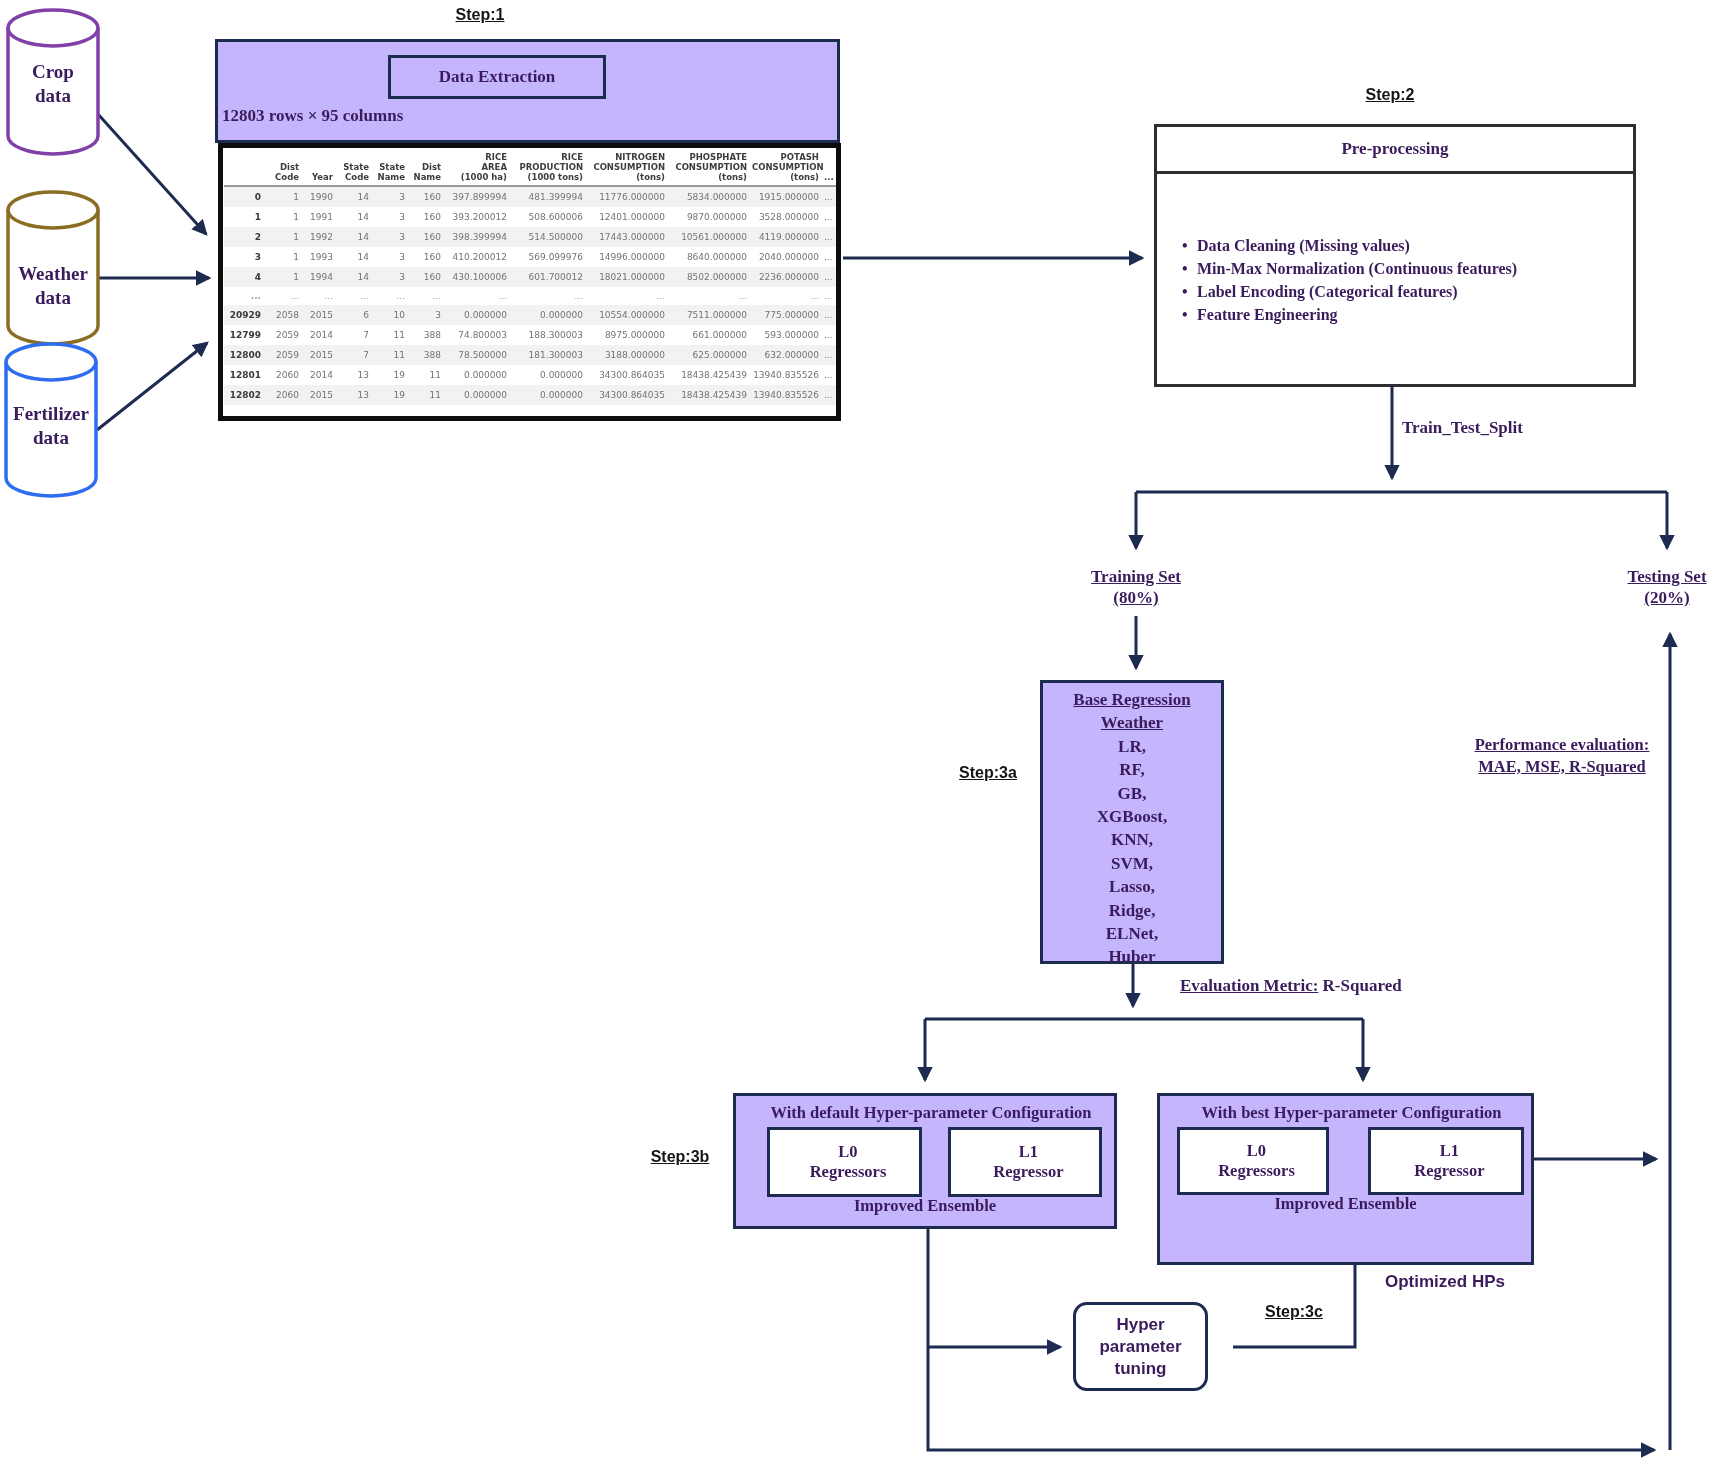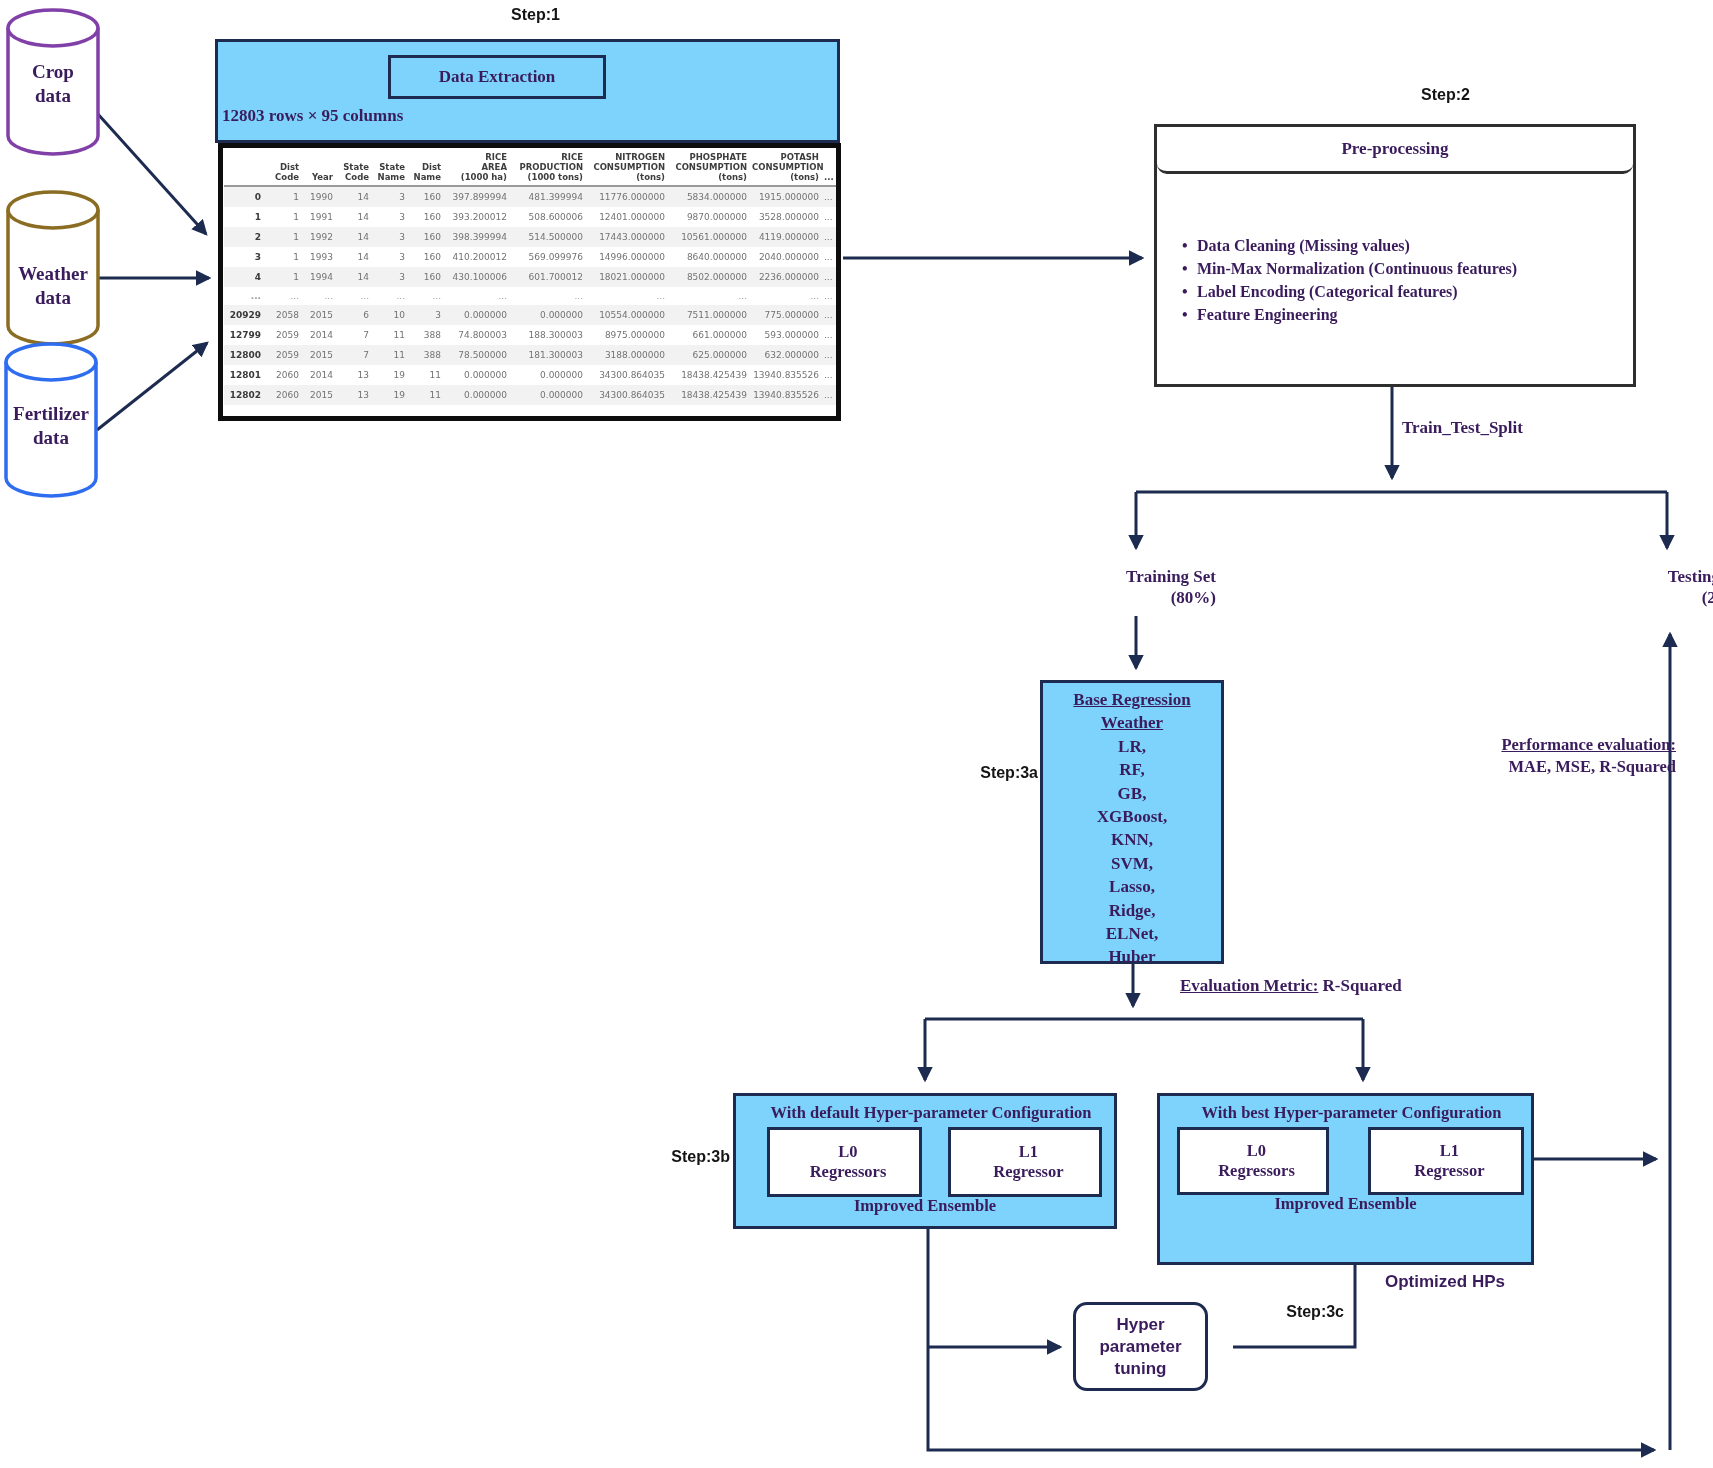--- a/index.html
+++ b/index.html
@@ -2,23 +2,23 @@
 <html><head>
 <meta charset="utf-8">
 <style>
   html,body{margin:0;padding:0;background:#fff;}
   .canvas{position:relative;width:1713px;height:1468px;background:#fff;overflow:hidden;
           font-family:"Liberation Serif",serif;}
   .abs{position:absolute;box-sizing:border-box;}
   .serif{font-family:"Liberation Serif",serif;font-weight:700;color:var(--purple);}
   .sans{font-family:"Liberation Sans",sans-serif;}
   .pre{white-space:pre-line;}
-  .ctr{text-align:right;}
+  .ctr{text-align:center;text-decoration:underline;}
   .steplbl{font-family:"Liberation Sans",sans-serif;font-weight:700;font-size:16px;color:#151515;}
-  .navybox{border:3px solid var(--line);background:#7dd3fc;}
+  .navybox{border:3px solid var(--line);background:#c4b5fd;}
   .flexc{display:flex;align-items:center;justify-content:center;}
 
   
   svg.wires{position:absolute;left:0;top:0;width:1713px;height:1468px;}
   svg.wires path{stroke:var(--line);stroke-width:3;fill:none;}
   svg.wires .ah{fill:var(--line);stroke:none;}
 
   
   .cylinder{position:absolute;}
   .cylinder svg{position:absolute;left:0;top:0;}
@@ -324,21 +324,21 @@
             <td>18438.425439</td>
             <td>13940.835526</td>
             <td>...</td>
           </tr>
         </tbody>
     </table>
   </div>
 
   <div class="abs steplbl ctr" style="left:1310px;top:86px;width:160px;">Step:2</div>
   <div class="abs" style="left:1154px;top:124px;width:482px;height:263px;border:3px solid #2e2e2e;background:#fff;">
-    <div class="flexc serif" style="height:44px;border-bottom:3px solid #2e2e2e;font-size:17px;border-radius:10px;">Pre-processing</div>
+    <div class="flexc serif" style="height:44px;border-bottom:3px solid #2e2e2e;font-size:17px;">Pre-processing</div>
     <div id="bullets" class="serif" style="padding:60px 0 0 25px;">
         <div class="bullet-line">
           <span class="dot">•</span>
           <span class="btxt">Data Cleaning (Missing values)</span>
         </div>
         <div class="bullet-line">
           <span class="dot">•</span>
           <span class="btxt">Min-Max Normalization (Continuous features)</span>
         </div>
         <div class="bullet-line">

